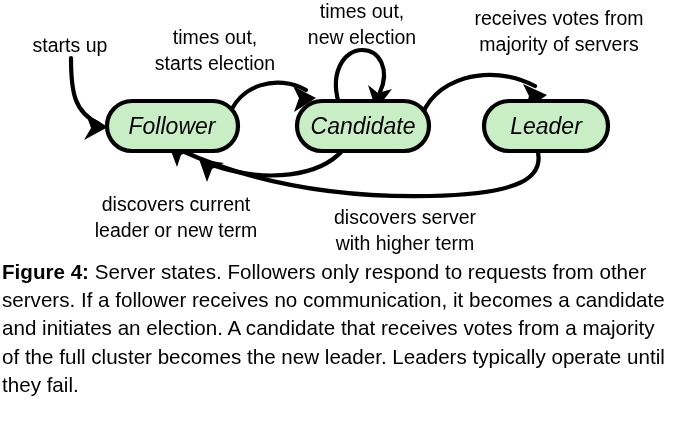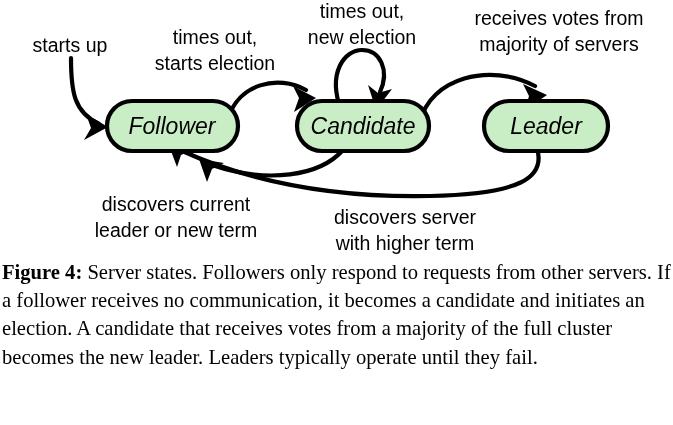--- a/index.html
+++ b/index.html
@@ -54,21 +54,21 @@
     font-family: "Liberation Sans", sans-serif;
     font-size: 19.5px;
     fill: #000000;
     text-anchor: middle;
   }
   #caption {
     position: absolute;
     left: 2px;
     top: 258px;
     width: 669px;
-    font-family: Liberation Serif, serif;
+    font-family: Liberation Sans, sans-serif;
     font-size: 20.6px;
     line-height: 28.2px;
     color: #000000;
     text-align: left;
   }
   #caption .caption-tag {
     font-weight: bold;
   }
 </style>
 </head>

